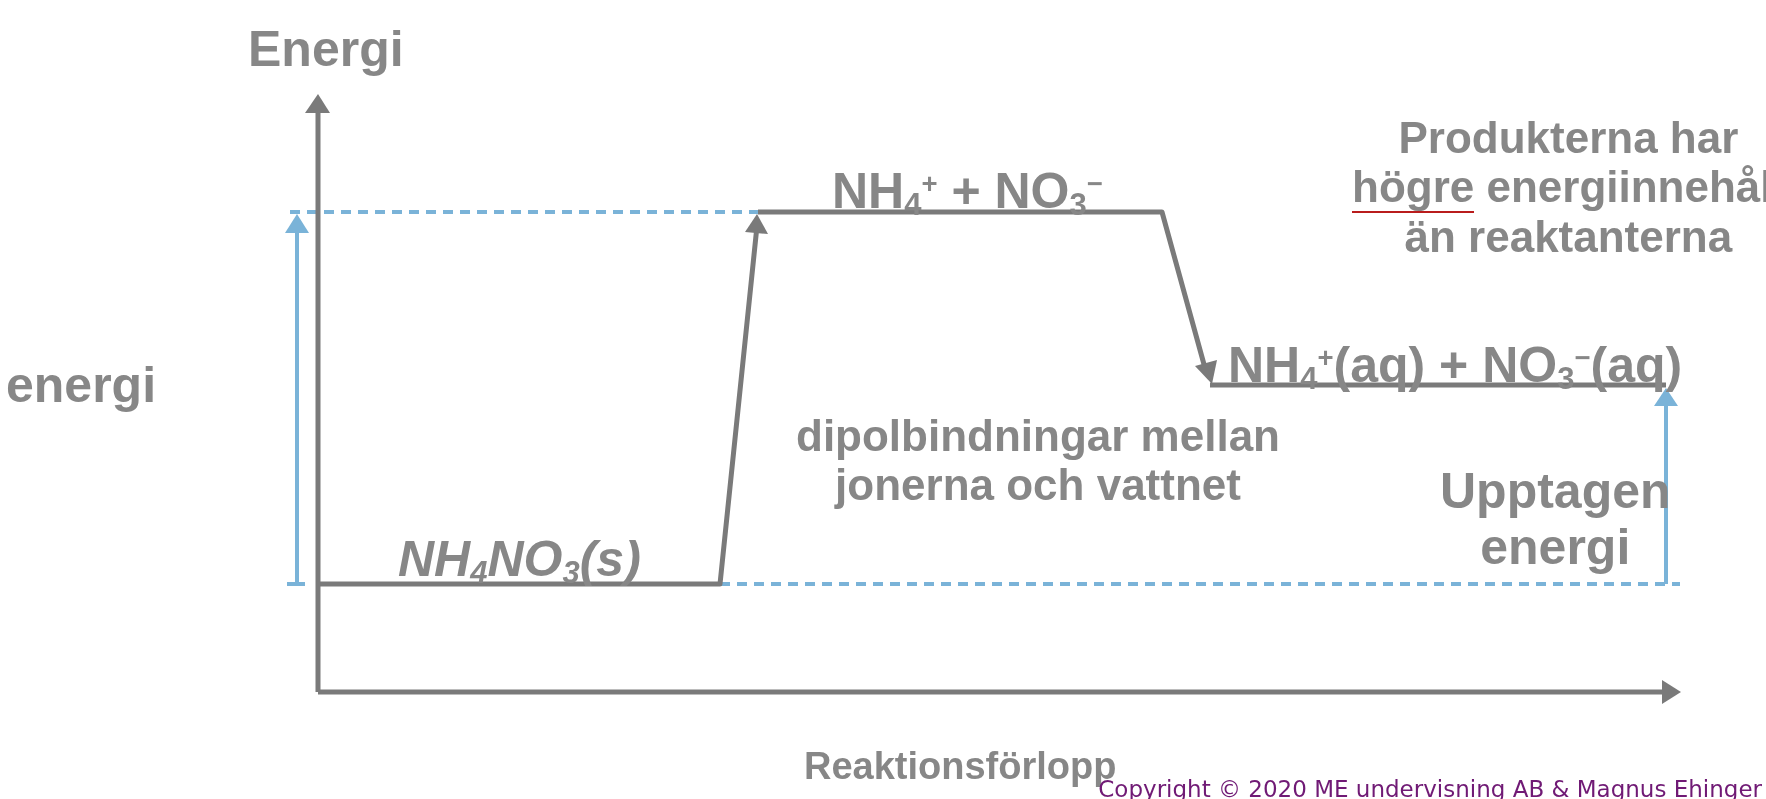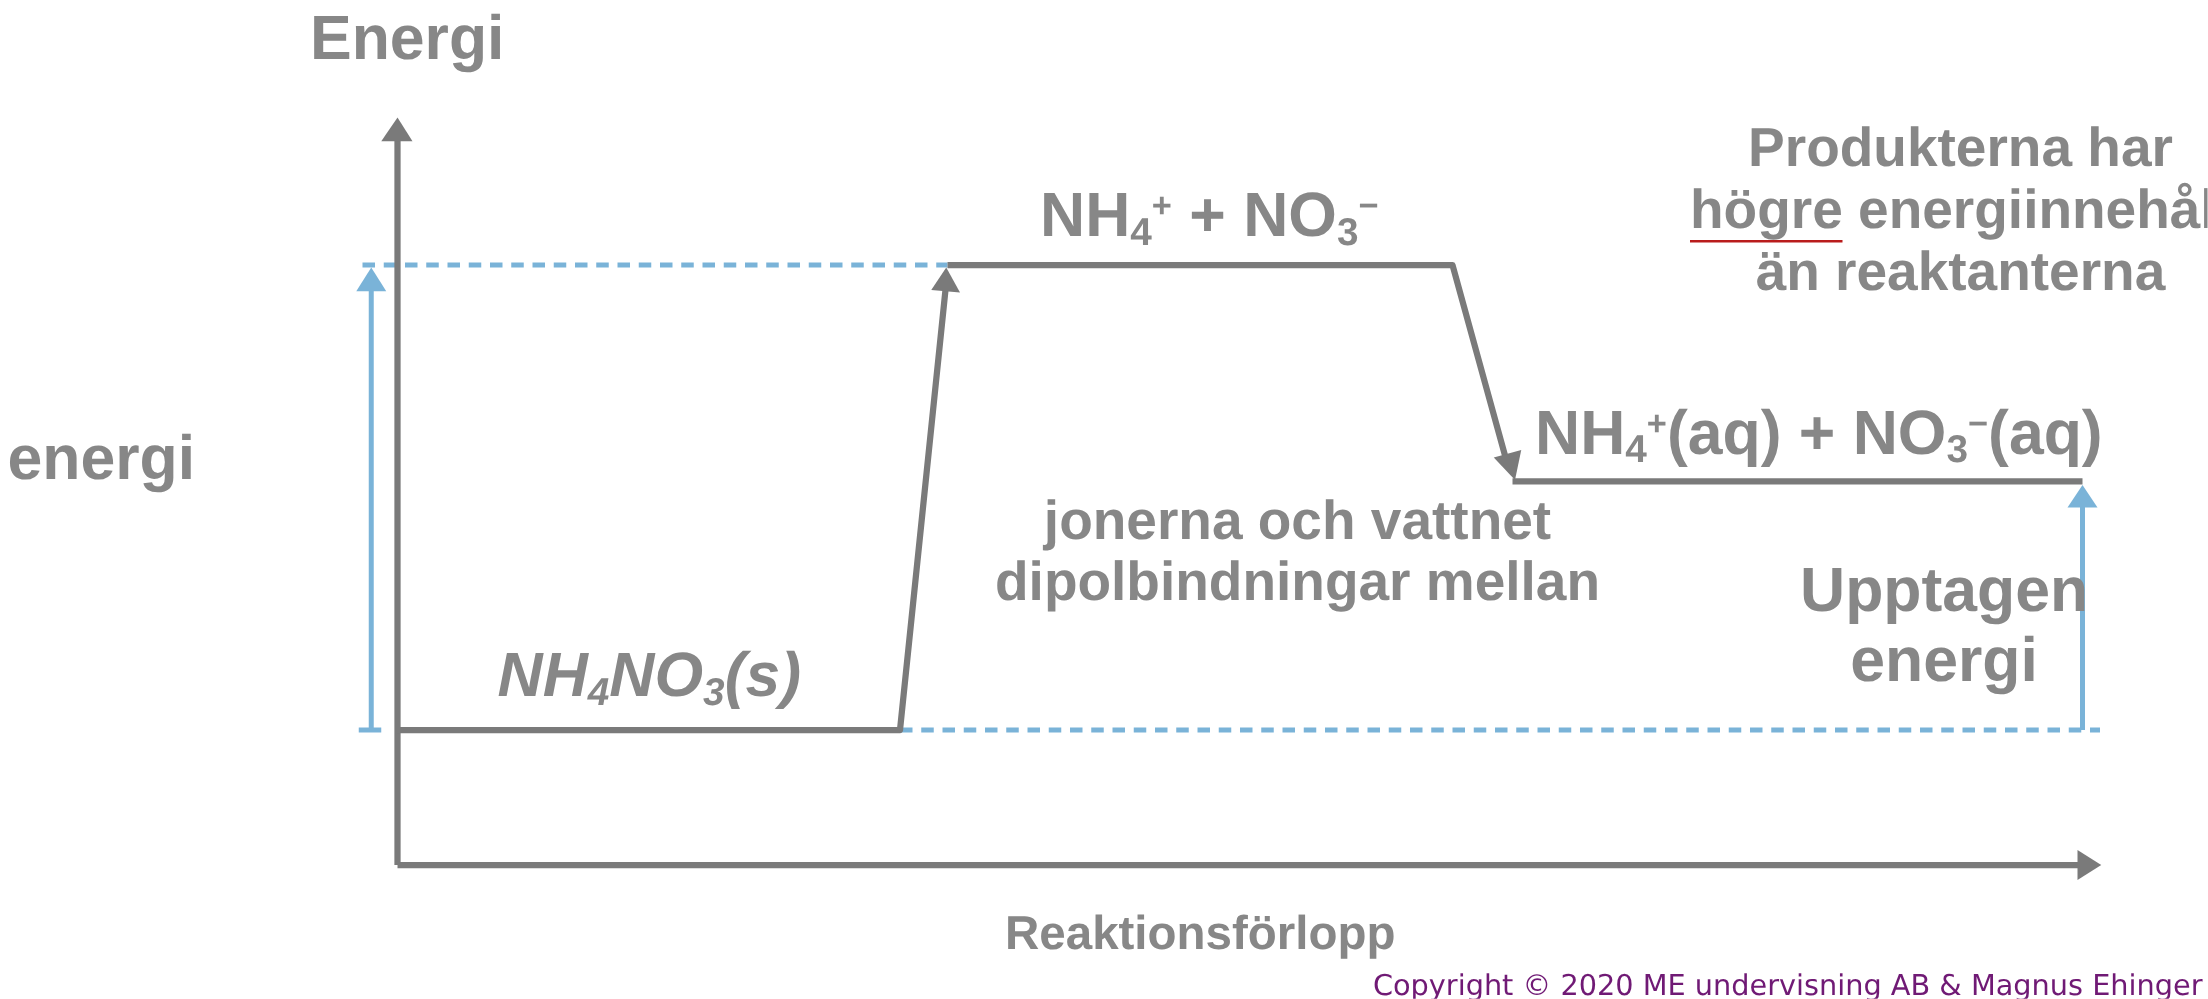--- a/index.html
+++ b/index.html
@@ -1,18 +1,18 @@
 <!DOCTYPE html>
 <html><head>
 <meta charset="utf-8">
 <style>
   html, body { margin:0; padding:0; background:#ffffff; }
   body { width:1766px; height:799px; position:relative; overflow:hidden; font-family:"Liberation Sans", sans-serif; }
   svg.diagram { position:absolute; left:0; top:0; }
-  .lbl { position:absolute; color:#878787; font-family:"Liberation Sans Narrow","Liberation Sans", sans-serif; font-weight:bold; text-align:center; line-height:1.12; white-space:nowrap; transform-origin:left top; }
+  .lbl { position:absolute; color:#878787; font-family:"Liberation Sans Narrow","Liberation Sans", sans-serif; font-weight:bold; text-align:center; line-height:1.12; white-space:nowrap; transform-origin:left top;margin-top:19px; }
   .big { font-size:50px; }
   .mid { font-size:44px; }
   .sub { font-size:0.62em; vertical-align:-0.22em; }
   .sup { font-size:0.55em; vertical-align:0.55em; }
   .copyright { position:absolute; right:4px; top:776px; font-family:"DejaVu Sans", sans-serif; font-size:23px; color:#701a75; white-space:nowrap; }
   .u { border-bottom:2px solid #b91c1c; }
 </style>
 </head>
 <body>
 
@@ -57,22 +57,22 @@
 
 <div class="lbl big" style="left:1228px; top:318px;text-align:center;">
   <span>NH</span><span class="sub">4</span><span class="sup">+</span><span>(aq)</span><span style="white-space:pre"> + </span><span>NO</span><span class="sub">3</span><span class="sup">−</span><span>(aq)</span>
 </div>
 
 <div class="lbl big" style="left:6px; top:338px;">
   <div>energi</div>
 </div>
 
 <div class="lbl mid" style="left:796px; top:392px;">
+  <div>dipolbindningar mellan</div>
   <div>jonerna och vattnet</div>
-  <div>dipolbindningar mellan</div>
 </div>
 
 <div class="lbl big" style="left:1440px; top:444px;">
   <div>Upptagen</div>
   <div>energi</div>
 </div>
 
 <div class="lbl big" style="left:398px; top:512px;font-style:italic;">
   <span>NH</span><span class="sub">4</span><span>NO</span><span class="sub">3</span><span>(s)</span>
 </div>

